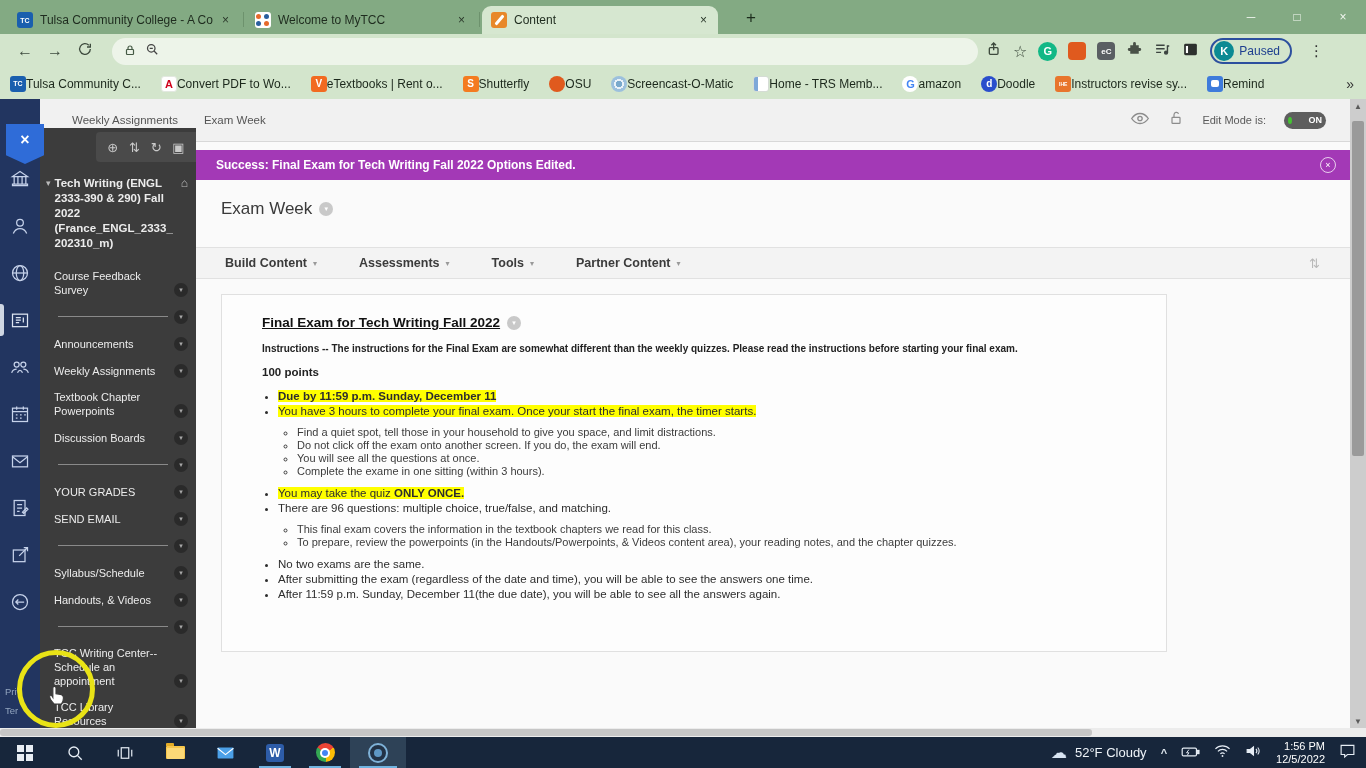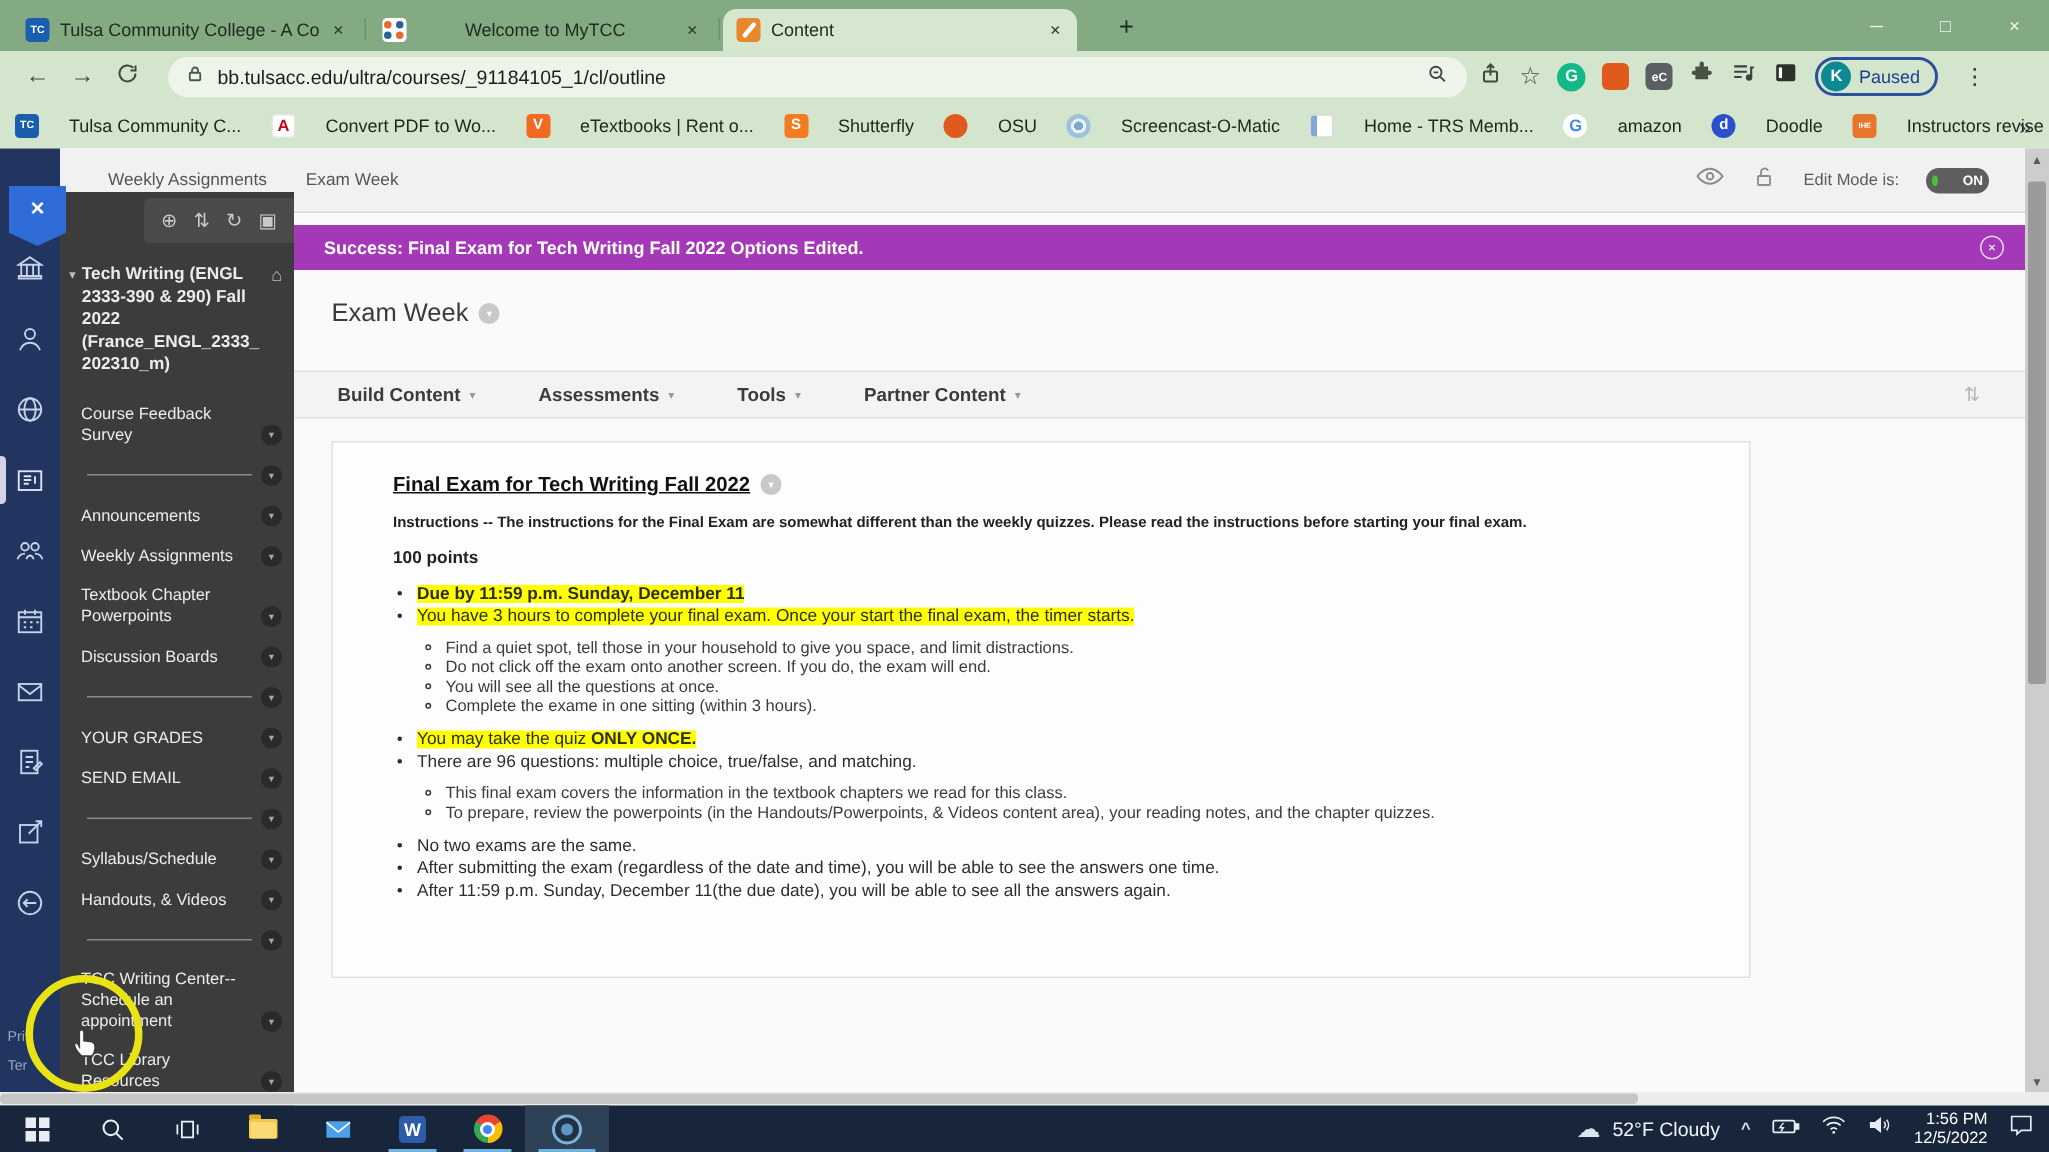--- a/index.html
+++ b/index.html
@@ -32,21 +32,21 @@
   .extbadge { width:18px; height:18px; border-radius:4px; display:flex; align-items:center; justify-content:center; color:#fff; font-weight:bold; }
   .ext-gram { background:#12b886; border-radius:50%; width:19px; height:19px; font-size:11px; }
   .ext-osu { background:#e05a1e; }
   .ext-ec { background:#5a5f63; font-size:8px; }
   .profilechip { display:flex; align-items:center; gap:5px; border:2px solid #2c4f9e; border-radius:14px; padding:2px 10px 2px 2px; height:26px; }
   .avatarK { width:20px; height:20px; border-radius:50%; background:#0b8a93; color:#fff; font-size:11px; font-weight:bold; display:flex; align-items:center; justify-content:center; }
   .pausedtxt { font-size:12px; color:#1d3e8f; }
   .menudots { font-size:15px; color:#333; padding:0 6px; }
 
   .bookmarksbar { position:absolute; left:0; top:68px; width:1366px; height:31px; background:#d3e5cc; display:flex; align-items:center; padding-left:10px; gap:20px; }
-  .bm { display:flex; align-items:center; gap:20px; font-size:12px; color:#1c281c; white-space:nowrap; }
+  .bm { display:flex; align-items:center; gap:0; font-size:12px; color:#1c281c; white-space:nowrap; }
   .bmic { width:16px; height:16px; border-radius:3px; display:flex; align-items:center; justify-content:center; font-weight:bold; flex:none; }
   .bmic.i0 { background:#1a5fae; color:#fff; font-size:7px; }
   .bmic.i1 { background:#fff; color:#d0021b; font-size:11px; border:1px solid #e2e8e0; }
   .bmic.i2 { background:#f26a21; color:#fff; font-size:10px; }
   .bmic.i3 { background:#f47b20; color:#fff; font-size:10px; }
   .bmic.i4 { background:#e05a1e; border-radius:50%; }
   .bmic.i5 { background:radial-gradient(circle,#7aa9cc 0 3px,#e9f1f8 3px 5px,#9cc0dd 5px); border-radius:50%; }
   .bmic.i6 { background:linear-gradient(90deg,#7ea8d8 0 4px,#fff 4px); border:1px solid #d5dcd5; }
   .bmic.i7 { background:#fff; color:#4285f4; font-size:11px; border-radius:50%; }
   .bmic.i8 { background:#2a4ecc; color:#fff; font-size:10px; border-radius:50%; }
@@ -153,21 +153,21 @@
 
 <div id="screen">
 
   <div class="tabstrip">
     <div class="tab" style="left:8px;width:232px;">
       <span class="fav fav-tcc">TC</span>
       <span class="t-title">Tulsa Community College - A Co</span>
       <span class="t-close">×</span>
     </div>
     <div class="tab-sep" style="left:243px;"></div>
-    <div class="tab" style="left:246px;width:230px;text-align:center;">
+    <div class="tab" style="left:246px;width:230px;">
       <span class="fav fav-dots">
           <i style="background:#e66a2c;"></i>
           <i style="background:#2a5f9e;"></i>
           <i style="background:#2a5f9e;"></i>
           <i style="background:#e66a2c;"></i>
         </span>
       <span class="t-title">Welcome to MyTCC</span>
       <span class="t-close">×</span>
     </div>
     <div class="tab-sep" style="left:479px;"></div>
@@ -195,21 +195,20 @@
           <path d="M20 4v5h-5"></path>
         </svg>
     </span>
     <div class="omnibox">
       <span>
         <svg width="12" height="13" viewBox="0 0 24 24" fill="none" stroke="#455a45" stroke-width="2.4">
             <rect x="5" y="10" width="14" height="10" rx="1.5"></rect>
             <path d="M8 10V7a4 4 0 0 1 8 0v3"></path>
           </svg>
       </span>
-      <span class="url">bb.tulsacc.edu/ultra/courses/_91184105_1/cl/outline</span>
       <span>
         <svg width="15" height="15" viewBox="0 0 24 24" fill="none" stroke="#444" stroke-width="2">
             <circle cx="10" cy="10" r="6"></circle>
             <path d="M14.5 14.5L19.5 19.5M7.5 10h5"></path>
           </svg>
       </span>
     </div>
     <div class="tbicons">
       <span>
         <svg width="16" height="16" viewBox="0 0 24 24" fill="none" stroke="#3d4a3d" stroke-width="2">

